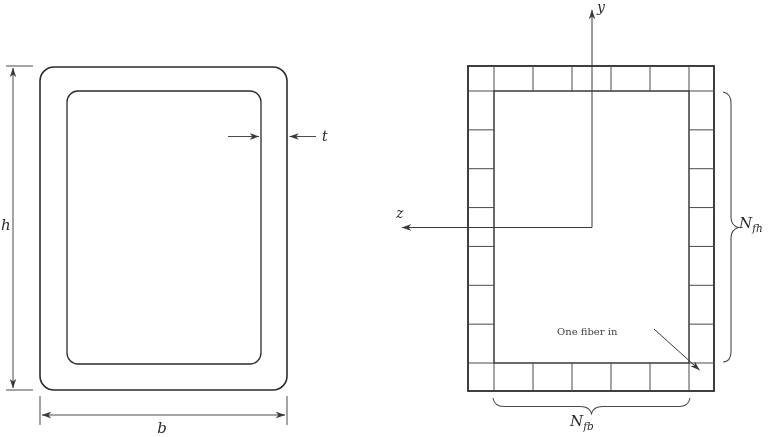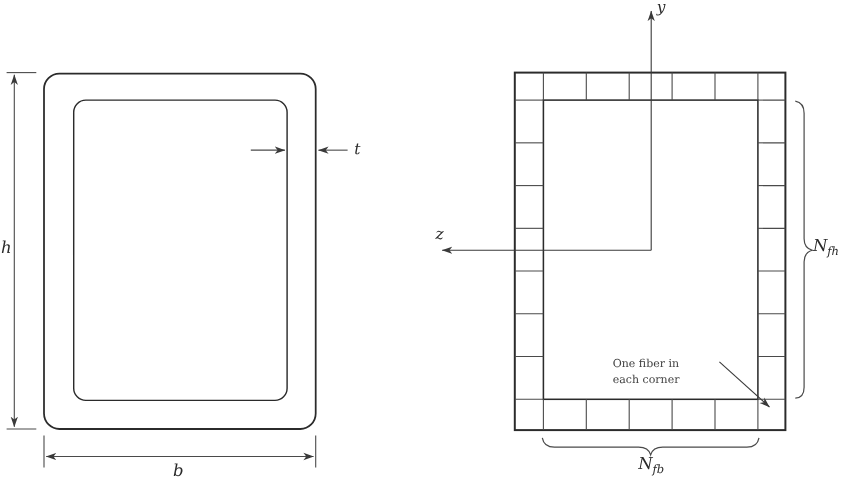--- a/index.html
+++ b/index.html
@@ -137,20 +137,19 @@
 
   <div class="lbl" style="left:1px; top:218px;">h</div>
   <div class="lbl" style="left:154px; top:421px; width:16px; text-align:center;">b</div>
   <div class="lbl" style="left:322px; top:129px; font-size:14px;">t</div>
 
   <div class="lbl" style="left:597px; top:0px; font-size:14px;">y</div>
   <div class="lbl" style="left:396px; top:206px; font-size:14px;">z</div>
 
   <div class="lbl" style="left:739px; top:216px;"><span>N</span><sub>fh</sub></div>
 
-  <div class="lbl" style="left:570px; top:414px; width:44px; text-align:center;"><span>N</span><sub>fb</sub></div>
+  <div class="lbl" style="left:570px; top:414px; width:44px; "><span>N</span><sub>fb</sub></div>
 
   <div class="annotation">
     <div>One fiber in</div>
-    <div>each corner</div>
   </div>
 
 </div>
 
 </body></html>

